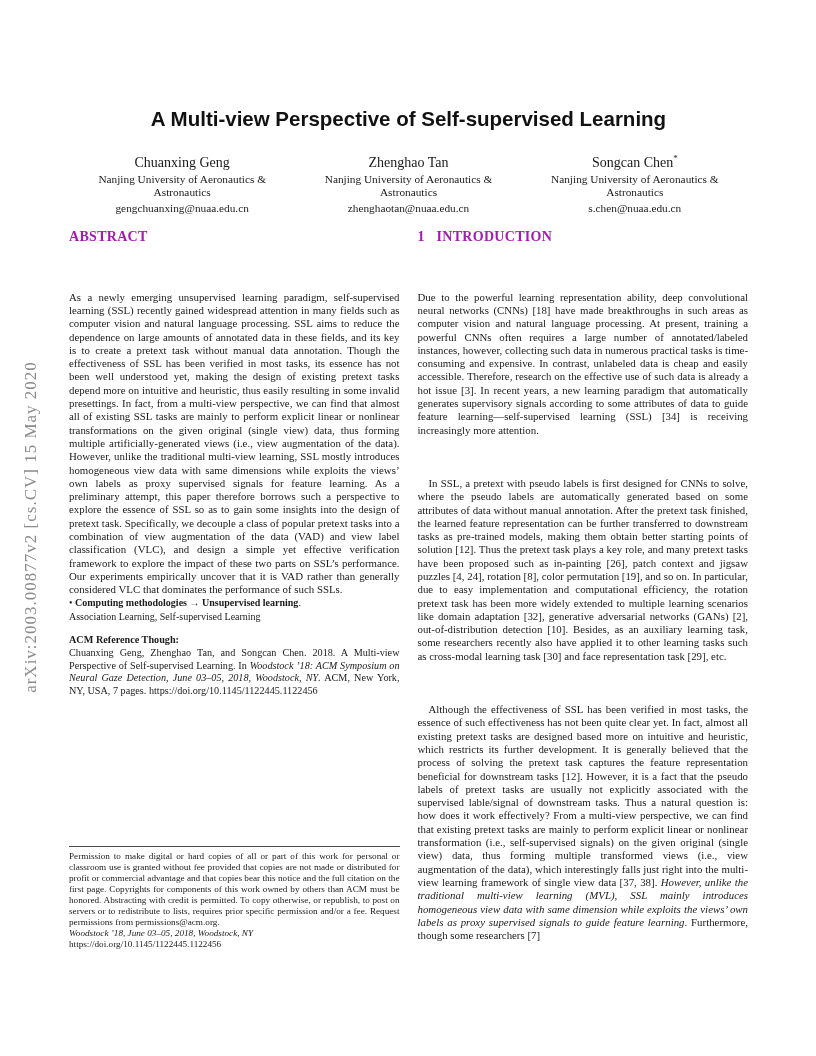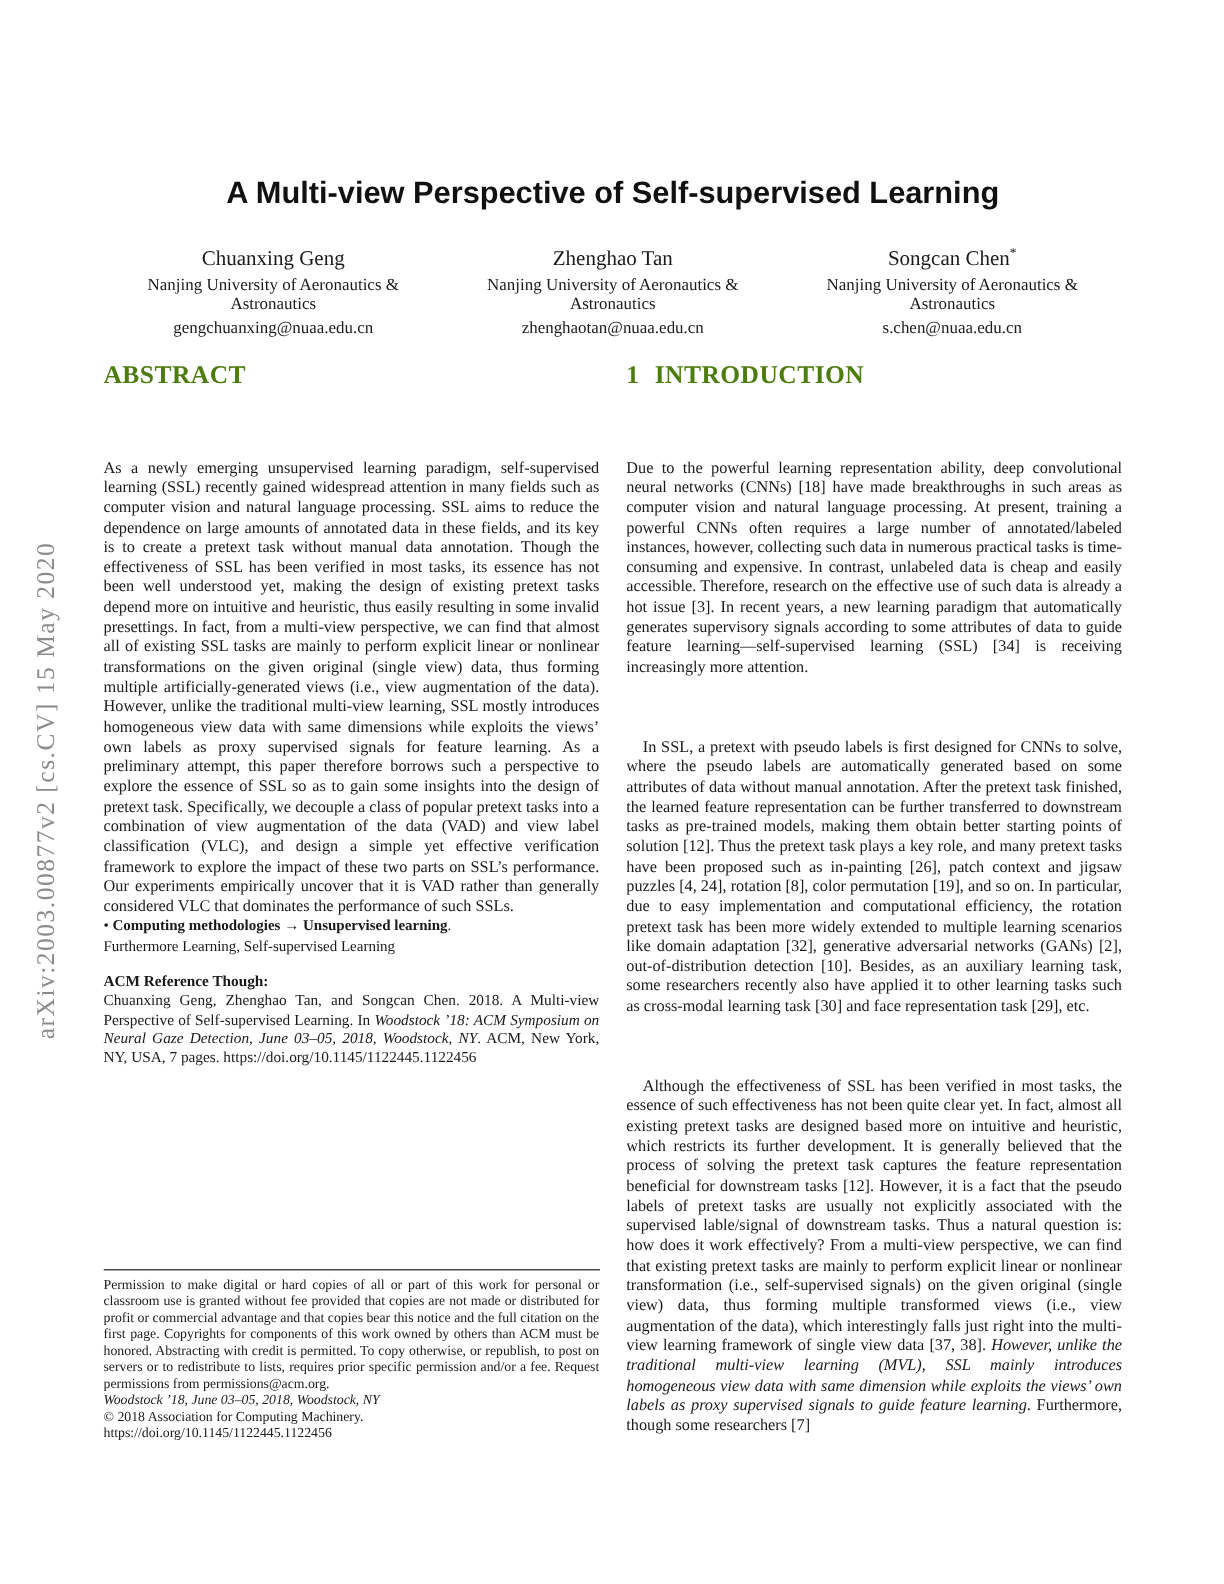--- a/index.html
+++ b/index.html
@@ -8,41 +8,41 @@
     width: 816px; height: 1056px; position: relative; overflow: hidden;
     font-family: "Liberation Serif", serif; color: #1a1a1a;
   }
   
   .arxiv-watermark {
     position: absolute; left: 31px; top: 527px;
     transform: translate(-50%, -50%) rotate(-90deg);
     white-space: nowrap; font-size: 17px; letter-spacing: 1px;
     color: #8b8b8b; font-family: "Liberation Serif", serif;
   }
-  .content { position: absolute; left: 69px; top: 16px; width: 679px; height: 844px; }
+  .content { position: absolute; left: 69px; top: 6px; width: 679px; height: 844px; }
 
   .paper-title {
     margin-top: 101px; text-align: center;
     font-family: "Liberation Sans", sans-serif;
     font-size: 20.5px; font-weight: 700; color: #111;
   }
 
   .authors { display: flex; margin-top: 22px; }
   .author { flex: 1; text-align: center; }
   .author-name { font-size: 14px; }
   .author-name sup { font-size: 9px; }
   .author-affil { font-size: 11.3px; line-height: 13.5px; margin-top: 2px; }
   .author-email { font-size: 11.3px; margin-top: 2px; }
 
   .columns { display: flex; gap: 18px; margin-top: 14px; height: 722px; overflow: hidden; }
   .col { width: 330.5px; min-width: 0; display: flex; flex-direction: column; overflow: hidden; }
 
   .sec-heading {
-    font-weight: 700; font-size: 17px; letter-spacing: 0.3px;
-    margin: 13px 0 6px 0; color: #4d7c0f;
+    font-weight: 700; font-size: 14px; letter-spacing: 0.3px;
+    margin: 13px 0 6px 0; color: #a21caf;
   }
   .sec-heading.first { margin-top: 1px; }
   .sec-num { display: inline-block; min-width: 19px; }
 
   p.body { font-size: 10.85px; line-height: 13.3px; text-align: justify; hyphens: auto; margin-top: 40px; -webkit-hyphens: auto; }
   p.indent { text-indent: 11px; }
 
   .ccs-line, .keywords-line { font-size: 10px; line-height: 13.3px; text-align: justify; }
 
   .acm-ref { margin-top: 11px; font-size: 10.2px; line-height: 12.4px; }
@@ -87,31 +87,30 @@
   </div>
 
   <div class="columns">
 
     <div class="col">
       <h2 class="sec-heading first">ABSTRACT</h2>
       <p class="body">As a newly emerging unsupervised learning paradigm, self-supervised learning (SSL) recently gained widespread attention in many fields such as computer vision and natural language processing. SSL aims to reduce the dependence on large amounts of annotated data in these fields, and its key is to create a pretext task without manual data annotation. Though the effectiveness of SSL has been verified in most tasks, its essence has not been well understood yet, making the design of existing pretext tasks depend more on intuitive and heuristic, thus easily resulting in some invalid presettings. In fact, from a multi-view perspective, we can find that almost all of existing SSL tasks are mainly to perform explicit linear or nonlinear transformations on the given original (single view) data, thus forming multiple artificially-generated views (i.e., view augmentation of the data). However, unlike the traditional multi-view learning, SSL mostly introduces homogeneous view data with same dimensions while exploits the views’ own labels as proxy supervised signals for feature learning. As a preliminary attempt, this paper therefore borrows such a perspective to explore the essence of SSL so as to gain some insights into the design of pretext task. Specifically, we decouple a class of popular pretext tasks into a combination of view augmentation of the data (VAD) and view label classification (VLC), and design a simple yet effective verification framework to explore the impact of these two parts on SSL’s performance. Our experiments empirically uncover that it is VAD rather than generally considered VLC that dominates the performance of such SSLs.</p>
 
       <p class="ccs-line"><span class="run-n">• </span><span class="run-b">Computing methodologies</span><span class="run-n"> → </span><span class="run-b">Unsupervised learning</span><span class="run-n">.</span></p>
 
-      <p class="keywords-line">Furthermore Learning, Self-supervised Learning</p>
+      <p class="keywords-line">Association Learning, Self-supervised Learning</p>
 
       <div class="acm-ref">
         <div class="acm-ref-heading">ACM Reference Though:</div>
         <p class="acm-ref-text"><span class="run-n">Chuanxing Geng, Zhenghao Tan, and Songcan Chen. 2018. A Multi-view Perspective of Self-supervised Learning. In </span><span class="run-i">Woodstock ’18: ACM Symposium on Neural Gaze Detection, June 03–05, 2018, Woodstock, NY</span><span class="run-n">. ACM, New York, NY, USA, 7 pages. </span><span class="run-n">https://doi.org/10.1145/1122445.1122456</span></p>
       </div>
 
       <div class="footnote">
         <p class="permission"><span class="run-n">Permission to make digital or hard copies of all or part of this work for personal or classroom use is granted without fee provided that copies are not made or distributed for profit or commercial advantage and that copies bear this notice and the full citation on the first page. Copyrights for components of this work owned by others than ACM must be honored. Abstracting with credit is permitted. To copy otherwise, or republish, to post on servers or to redistribute to lists, requires prior specific permission and/or a fee. Request permissions from </span><span class="run-n">permissions@acm.org</span><span class="run-n">.</span></p>
         <div class="venue">Woodstock ’18, June 03–05, 2018, Woodstock, NY</div>
-        <div>© 2018 Association for Computing Machinery.</div>
         <div>https://doi.org/10.1145/1122445.1122456</div>
       </div>
     </div>
 
     <div class="col">
       <h2 class="sec-heading first"><span class="sec-num">1</span><span>INTRODUCTION</span></h2>
       <p class="body">Due to the powerful learning representation ability, deep convolutional neural networks (CNNs) [18] have made breakthroughs in such areas as computer vision and natural language processing. At present, training a powerful CNNs often requires a large number of annotated/labeled instances, however, collecting such data in numerous practical tasks is time-consuming and expensive. In contrast, unlabeled data is cheap and easily accessible. Therefore, research on the effective use of such data is already a hot issue [3]. In recent years, a new learning paradigm that automatically generates supervisory signals according to some attributes of data to guide feature learning—self-supervised learning (SSL) [34] is receiving increasingly more attention.</p>
       <p class="body indent">In SSL, a pretext with pseudo labels is first designed for CNNs to solve, where the pseudo labels are automatically generated based on some attributes of data without manual annotation. After the pretext task finished, the learned feature representation can be further transferred to downstream tasks as pre-trained models, making them obtain better starting points of solution [12]. Thus the pretext task plays a key role, and many pretext tasks have been proposed such as in-painting [26], patch context and jigsaw puzzles [4, 24], rotation [8], color permutation [19], and so on. In particular, due to easy implementation and computational efficiency, the rotation pretext task has been more widely extended to multiple learning scenarios like domain adaptation [32], generative adversarial networks (GANs) [2], out-of-distribution detection [10]. Besides, as an auxiliary learning task, some researchers recently also have applied it to other learning tasks such as cross-modal learning task [30] and face representation task [29], etc.</p>
       <p class="body indent"><span class="run-n">Although the effectiveness of SSL has been verified in most tasks, the essence of such effectiveness has not been quite clear yet. In fact, almost all existing pretext tasks are designed based more on intuitive and heuristic, which restricts its further development. It is generally believed that the process of solving the pretext task captures the feature representation beneficial for downstream tasks [12]. However, it is a fact that the pseudo labels of pretext tasks are usually not explicitly associated with the supervised lable/signal of downstream tasks. Thus a natural question is: how does it work effectively? From a multi-view perspective, we can find that existing pretext tasks are mainly to perform explicit linear or nonlinear transformation (i.e., self-supervised signals) on the given original (single view) data, thus forming multiple transformed views (i.e., view augmentation of the data), which interestingly falls just right into the multi-view learning framework of single view data [37, 38]. </span><span class="run-i">However, unlike the traditional multi-view learning (MVL), SSL mainly introduces homogeneous view data with same dimension while exploits the views’ own labels as proxy supervised signals to guide feature learning</span><span class="run-n">. Furthermore, though some researchers [7]</span></p>
     </div>

